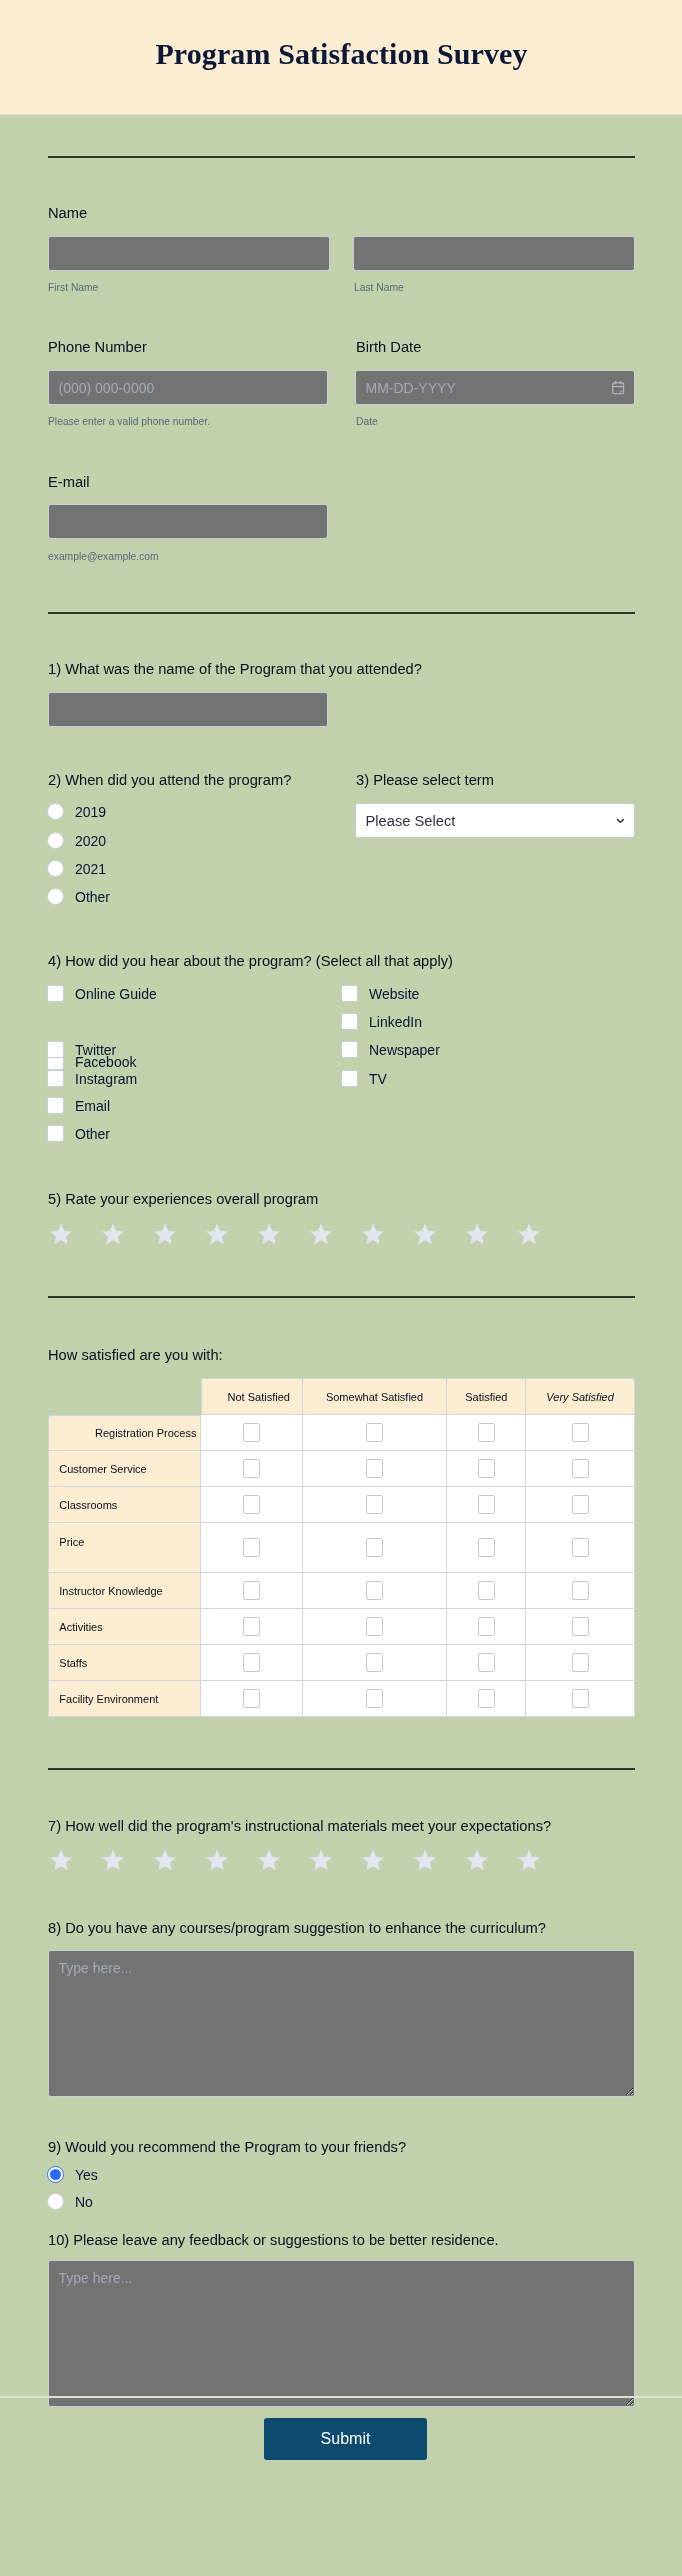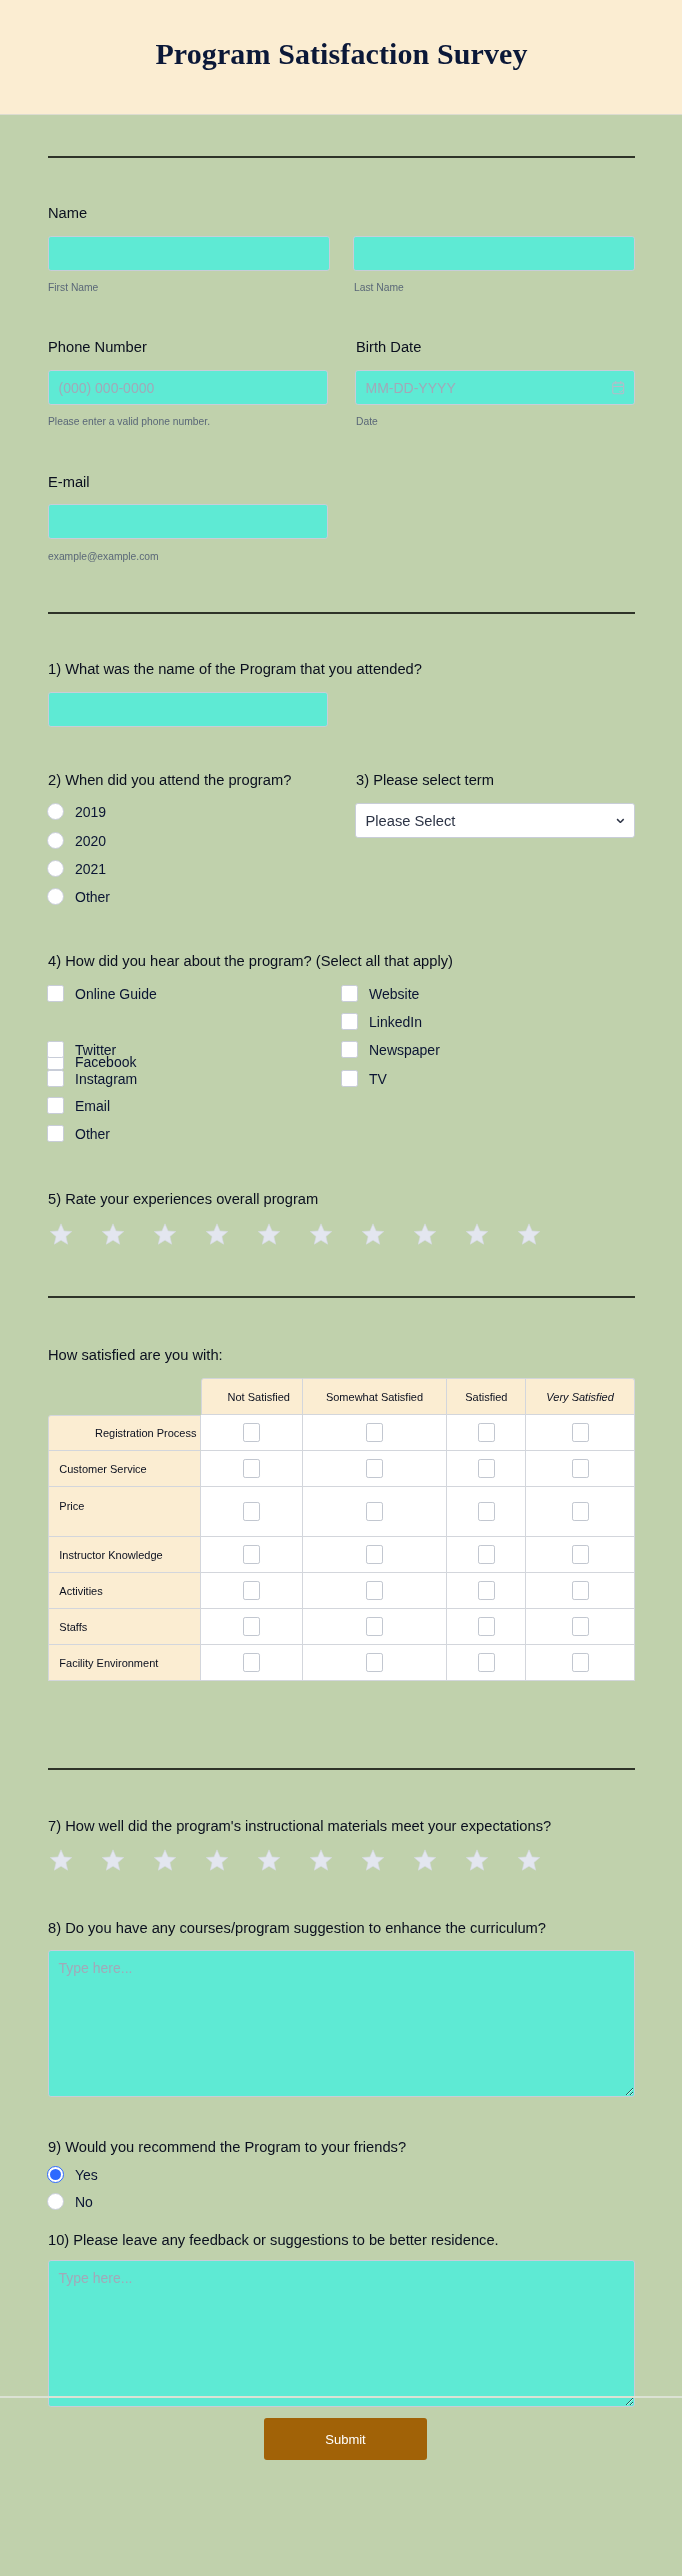--- a/index.html
+++ b/index.html
@@ -20,21 +20,21 @@
   }
   .header h1 {
     font-size: 30px; font-weight: bold; color: #0B1838; letter-spacing: 0.1px;
     margin-top: -5.9px;
     font-family: Liberation Serif, serif;
   }
   .divider { position: absolute; left: 48px; width: 587px; height: 1.5px; background: #2E3328; }
   .label { position: absolute; font-size: 14.7px; color: #0A0F1E; white-space: nowrap; }
   .sublabel { position: absolute; font-size: 10.3px; color: #5A6878; white-space: nowrap; }
   .input {
-    position: absolute; height: 35px; background: #5eead4;
+    position: absolute; height: 35px; background: #737373;
     border: 0.7px solid #C8CDD8; border-radius: 2.9px;
     font-family: "Liberation Sans", sans-serif; font-size: 14px; color: #0A1433;
     padding: 0 9.5px; outline: none;
   }
   .input::placeholder { color: #A1A9B8; }
   .cal-icon { position: absolute; width: 13.2px; height: 16px; }
   .select {
     position: absolute; height: 35px; background: #fff;
     border: 0.7px solid #C8CDD8; border-radius: 2.9px;
     display: flex; align-items: center; justify-content: space-between;
@@ -84,22 +84,22 @@
   .matrix .cb {
     display: inline-block; width: 17px; height: 18.4px; border: 0.7px solid #C2C7D0;
     border-radius: 2.2px; background: #fff; vertical-align: middle; cursor: pointer;
   }
   textarea.input {
     padding: 8.8px 9.5px; resize: both; font-size: 14px; line-height: 1.2;
   }
   .footer-line { position: absolute; left: 0; top: 2396px; width: 683px; height: 1.5px; background: #DCE2D4; }
   .submit {
     position: absolute; left: 264px; top: 2418px; width: 163px; height: 42px;
-    background: #a16207; color: #fff; border: none; border-radius: 2.9px;
-    font-family: "Liberation Sans", sans-serif; font-size: 13px; cursor: pointer;
+    background: #0c4a6e; color: #fff; border: none; border-radius: 2.9px;
+    font-family: "Liberation Sans", sans-serif; font-size: 16px; cursor: pointer;
   }
   .scrollline { position: absolute; right: 0; top: 115px; width: 1.5px; height: 2461px; background: #B8C4A8; }
 </style>
 </head>
 <body>
 
 <div class="header">
   <h1>Program Satisfaction Survey</h1>
 </div>
 <div class="scrollline"></div>
@@ -259,20 +259,27 @@
         <td class="cell"><span class="cb"></span></td>
         <td class="cell"><span class="cb"></span></td>
       </tr>
       <tr>
         <td class="rowlabel">Customer Service</td>
         <td class="cell"><span class="cb"></span></td>
         <td class="cell"><span class="cb"></span></td>
         <td class="cell"><span class="cb"></span></td>
         <td class="cell"><span class="cb"></span></td>
       </tr>
+      <tr>
+        <td class="rowlabel">Classrooms</td>
+        <td class="cell"><span class="cb"></span></td>
+        <td class="cell"><span class="cb"></span></td>
+        <td class="cell"><span class="cb"></span></td>
+        <td class="cell"><span class="cb"></span></td>
+      </tr>
       <tr class=" tall">
         <td class="rowlabel">Price</td>
         <td class="cell"><span class="cb"></span></td>
         <td class="cell"><span class="cb"></span></td>
         <td class="cell"><span class="cb"></span></td>
         <td class="cell"><span class="cb"></span></td>
       </tr>
       <tr>
         <td class="rowlabel">Instructor Knowledge</td>
         <td class="cell"><span class="cb"></span></td>

